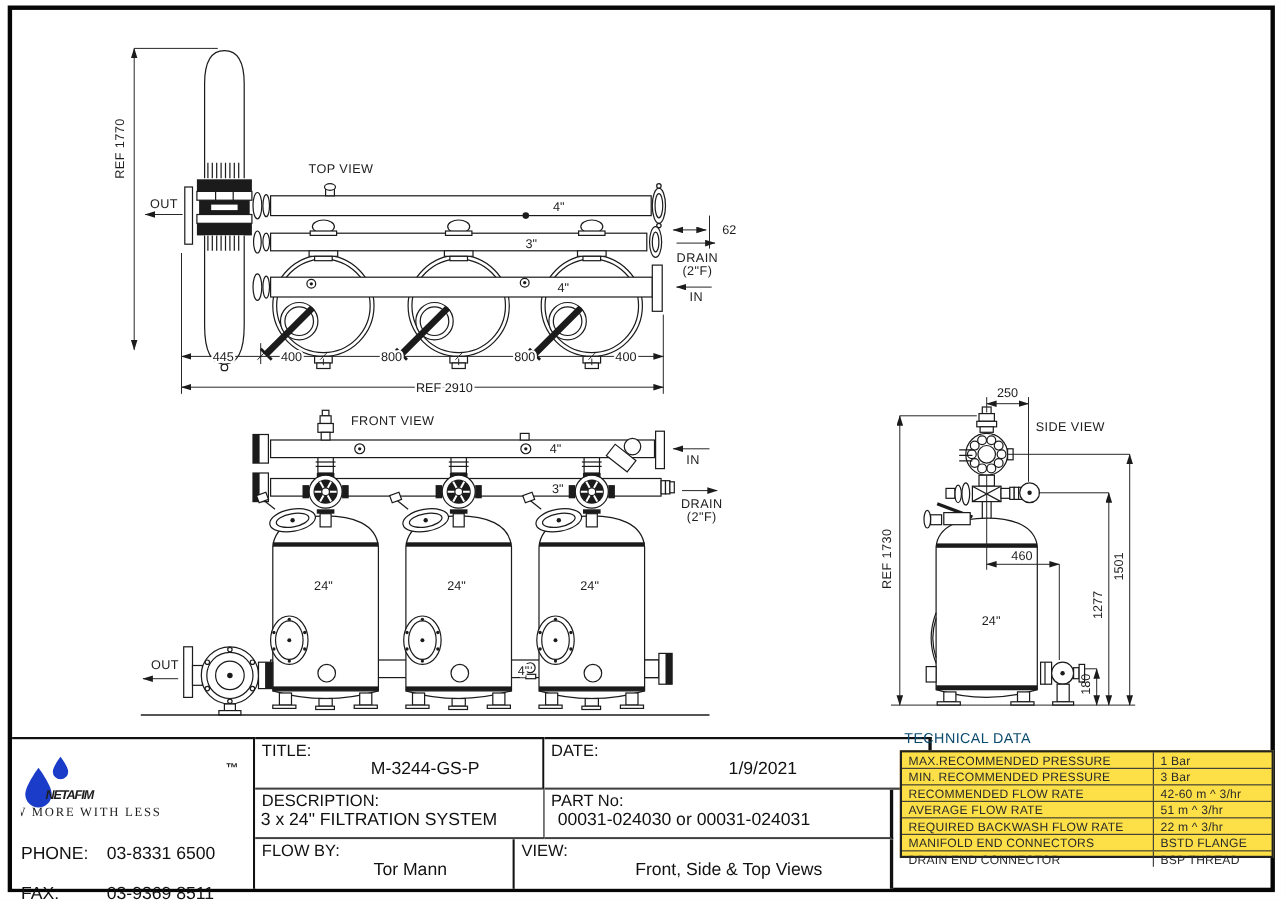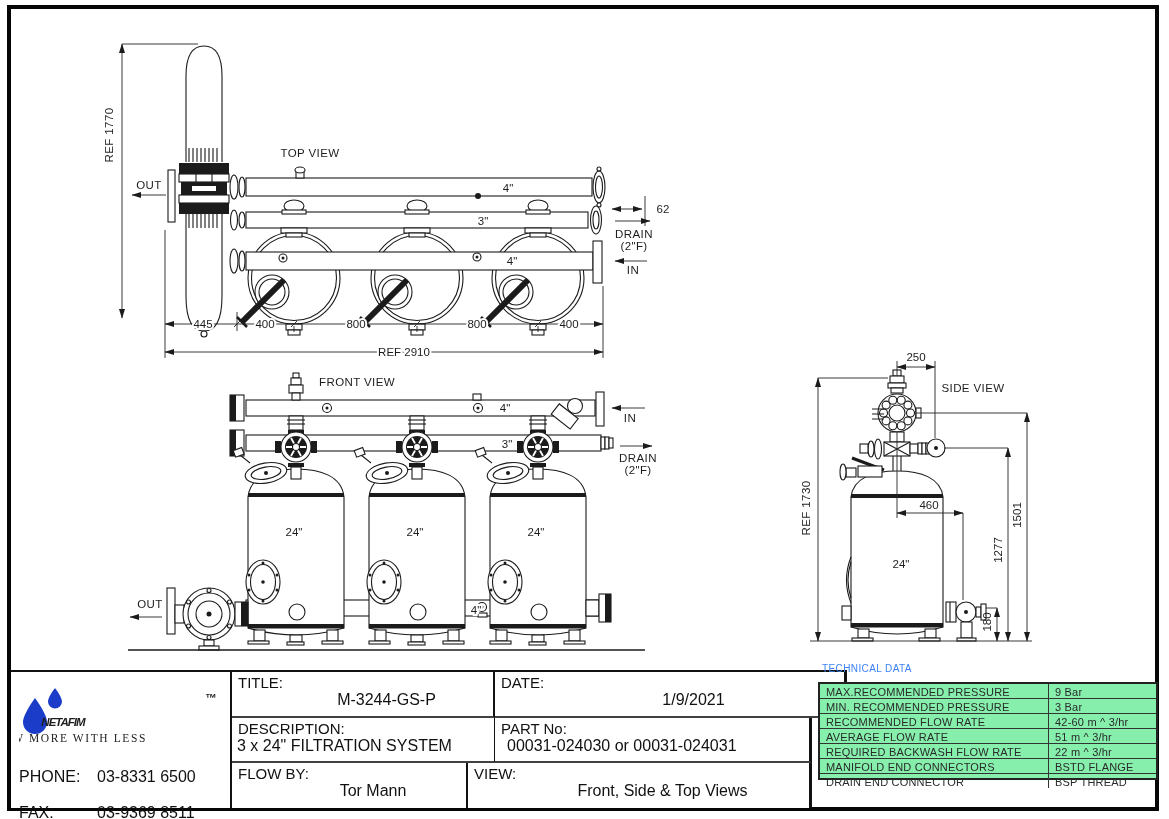--- a/index.html
+++ b/index.html
@@ -15,22 +15,22 @@
   svg text.lt{font-size:11.5px;letter-spacing:.4px;}
   
   .cell{position:absolute;box-sizing:border-box;background:#fff;}
   .cell .lab{font-size:15px;color:#111;padding:2px 0 0 6px;}
   .cell .val{font-size:16px;color:#111;text-align:center;padding-left:48px;}
   .bt{border-top:2px solid #111;} .br{border-right:2px solid #111;} .bb{border-bottom:2px solid #404040;} .brr{border-right:3px solid #111;}
   #logo-cell{left:11px;top:670px;width:221px;height:138px;}
   .contact{position:absolute;left:8px;font-size:16px;color:#111;display:flex;}
   .contact .cl{width:78px;}
   
-  #tech-head{position:absolute;left:822px;top:663px;font-size:10px;color:#3b82f6;letter-spacing:.4px;}
-  #tech-table{position:absolute;left:818px;top:682px;width:340px;height:98px;border:2px solid #222;box-sizing:border-box;display:flex;flex-direction:column;background:#86efac;}
+  #tech-head{position:absolute;left:822px;top:663px;font-size:13px;color:#0c4a6e;letter-spacing:.4px;}
+  #tech-table{position:absolute;left:818px;top:682px;width:340px;height:98px;border:2px solid #222;box-sizing:border-box;display:flex;flex-direction:column;background:#fde047;}
   .trow{flex:1;display:flex;border-top:1px solid #333;box-sizing:border-box;}
   .trow:first-child{border-top:none;}
   .tcell{font-size:11px;color:#2a2a2a;padding:2px 0 0 6px;box-sizing:border-box;letter-spacing:.2px;}
   .tcell.k{width:229px;border-right:1.5px solid #333;}
   .tcell.v{flex:1;}
 </style>
 </head>
 <body>
 
 <div id="sheet">
@@ -406,21 +406,21 @@
   </div>
   <div class="cell brr" style="left:468px;top:763px;width:344px;height:45px;">
     <div class="lab">VIEW:</div>
     <div class="val">Front, Side &amp; Top Views</div>
   </div>
 
   <div id="tech-head">TECHNICAL DATA</div>
   <div id="tech-table">
     <div class="trow">
       <div class="tcell k">MAX.RECOMMENDED PRESSURE</div>
-      <div class="tcell v">9 Bar</div>
+      <div class="tcell v">1 Bar</div>
     </div>
     <div class="trow">
       <div class="tcell k">MIN. RECOMMENDED PRESSURE</div>
       <div class="tcell v">3 Bar</div>
     </div>
     <div class="trow">
       <div class="tcell k">RECOMMENDED FLOW RATE</div>
       <div class="tcell v">42-60 m ^ 3/hr</div>
     </div>
     <div class="trow">

